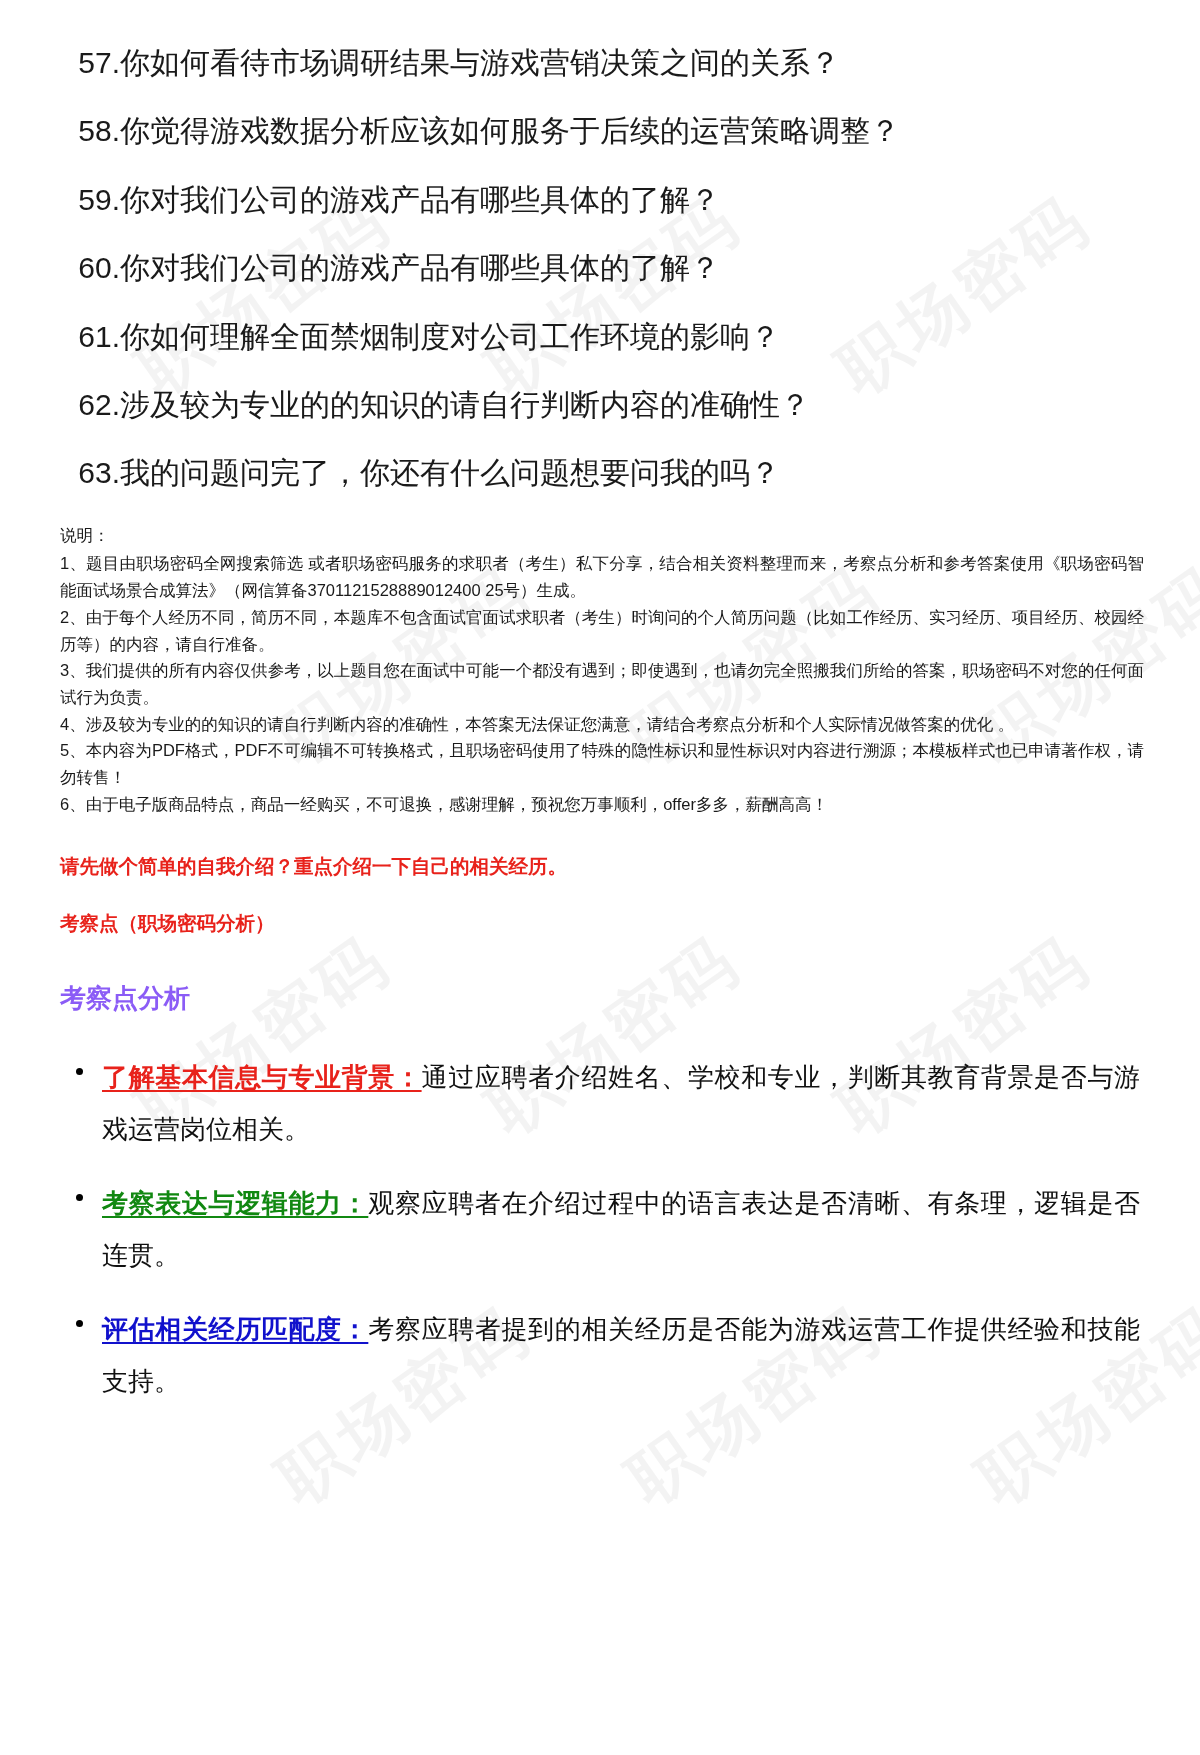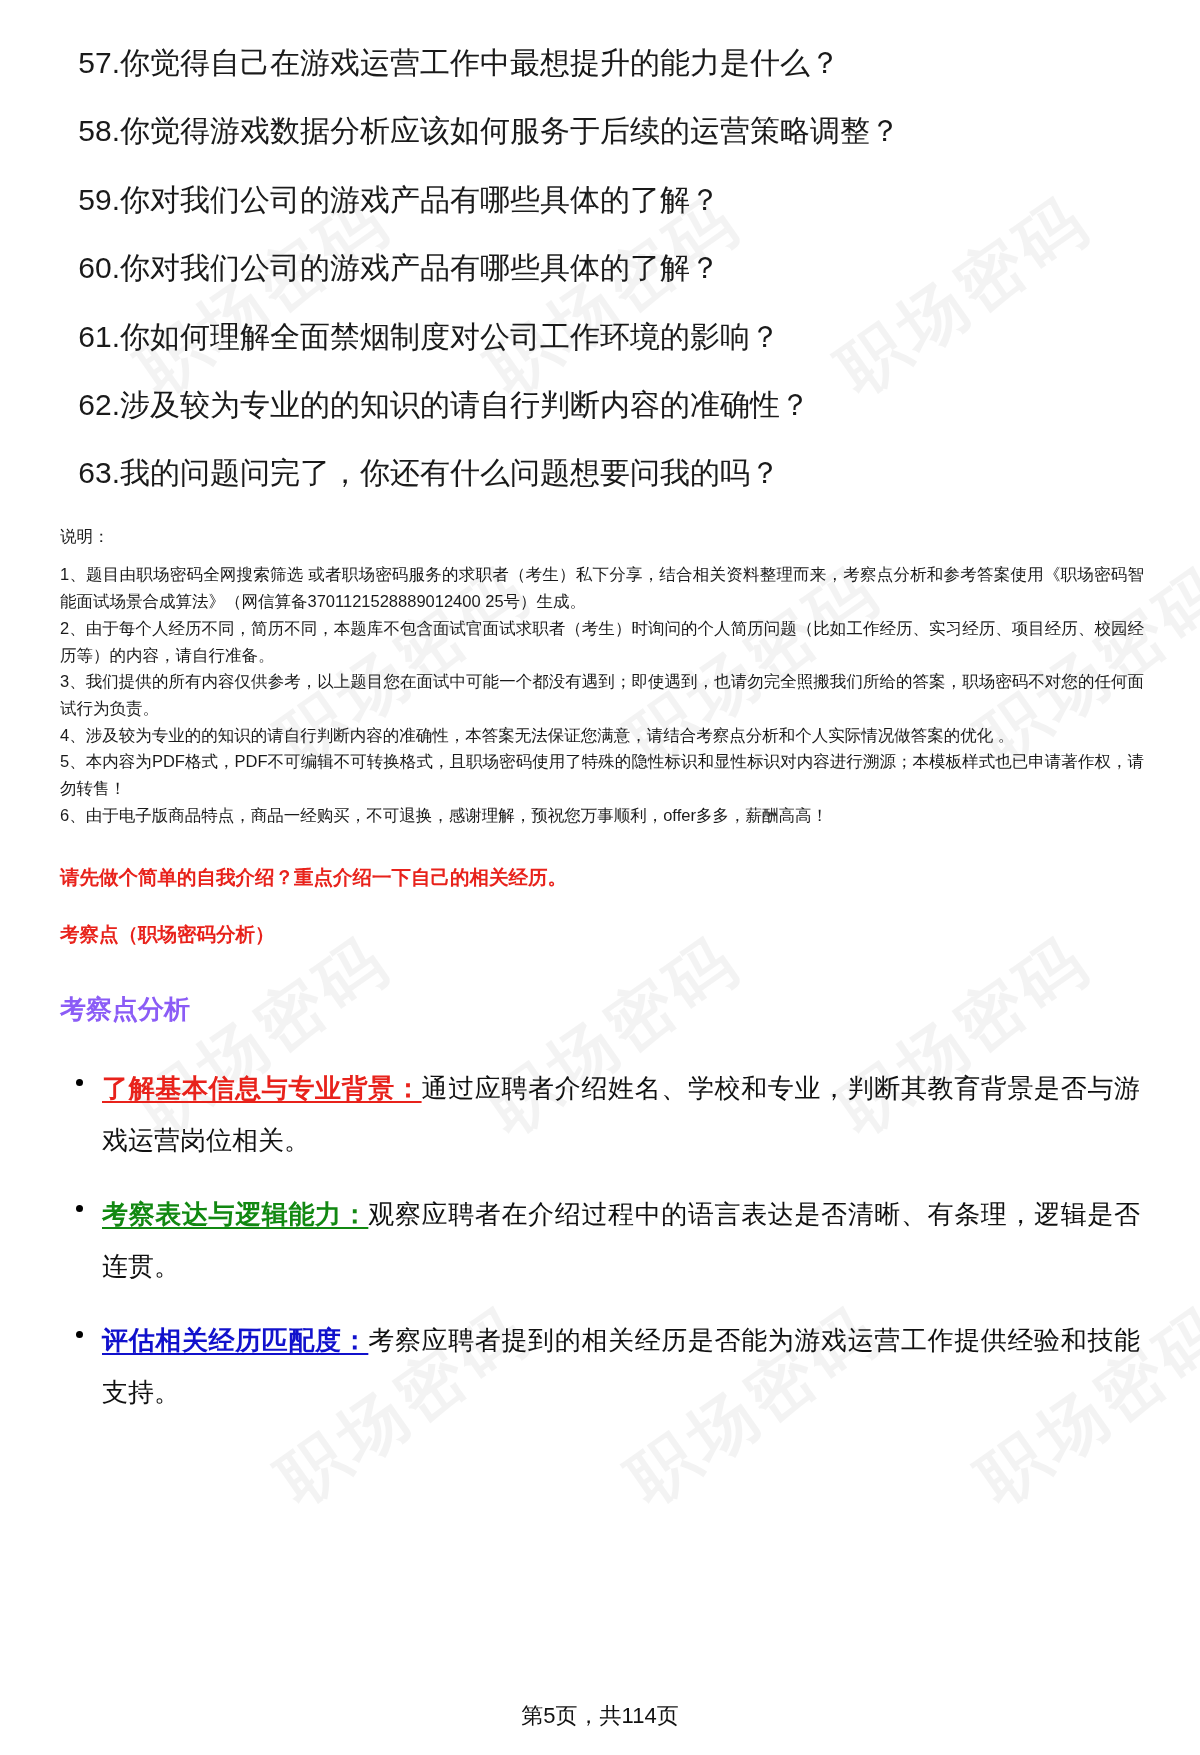--- a/index.html
+++ b/index.html
@@ -69,21 +69,21 @@
     flex: 1 1 auto;
   }
 
   
   .notes {
     margin: 16px 56px 0 60px;
     font-size: 16.5px;
     line-height: 1.62;
     color: #1a1a1a;
   }
-  .notes .note-title { margin: 0 0 12px 0; }
+  .notes .note-title { margin: 0 0 1px 0; font-family: Liberation Serif, serif; }
   .notes p { margin: 0; text-align: justify; }
 
   
   .red-head {
     color: #e8221b;
     font-weight: 700;
     margin: 4px 60px;
     line-height: 1.5;
   }
   .red-head.q-prompt {
@@ -167,21 +167,21 @@
       <span class="wm-text" style="left: 260px; top: 1360px; font-size: 66px; transform: rotate(-35deg);">职场密码</span>
       <span class="wm-text" style="left: 610px; top: 1360px; font-size: 66px; transform: rotate(-35deg);">职场密码</span>
       <span class="wm-text" style="left: 960px; top: 1360px; font-size: 66px; transform: rotate(-35deg);">职场密码</span>
     </div>
 
   <div id="content">
 
     <div class="q-list">
       <div class="q-item">
         <span class="q-num">57.</span>
-        <span class="q-text">你觉得自己在游戏运营工作中最想提升的能力是什么？</span>
+        <span class="q-text">你如何看待市场调研结果与游戏营销决策之间的关系？</span>
       </div>
       <div class="q-item">
         <span class="q-num">58.</span>
         <span class="q-text">你觉得游戏数据分析应该如何服务于后续的运营策略调整？</span>
       </div>
       <div class="q-item">
         <span class="q-num">59.</span>
         <span class="q-text">你对我们公司的游戏产品有哪些具体的了解？</span>
       </div>
       <div class="q-item">
@@ -225,15 +225,14 @@
       <li>
         <span class="b-label green">考察表达与逻辑能力：</span><span class="b-body">观察应聘者在介绍过程中的语言表达是否清晰、有条理，逻辑是否连贯。</span>
       </li>
       <li>
         <span class="b-label blue">评估相关经历匹配度：</span><span class="b-body">考察应聘者提到的相关经历是否能为游戏运营工作提供经验和技能支持。</span>
       </li>
     </ul>
 
   </div>
 
-  <div class="footer">第5页，共114页</div>
 
 </div>
 
 </body></html>

